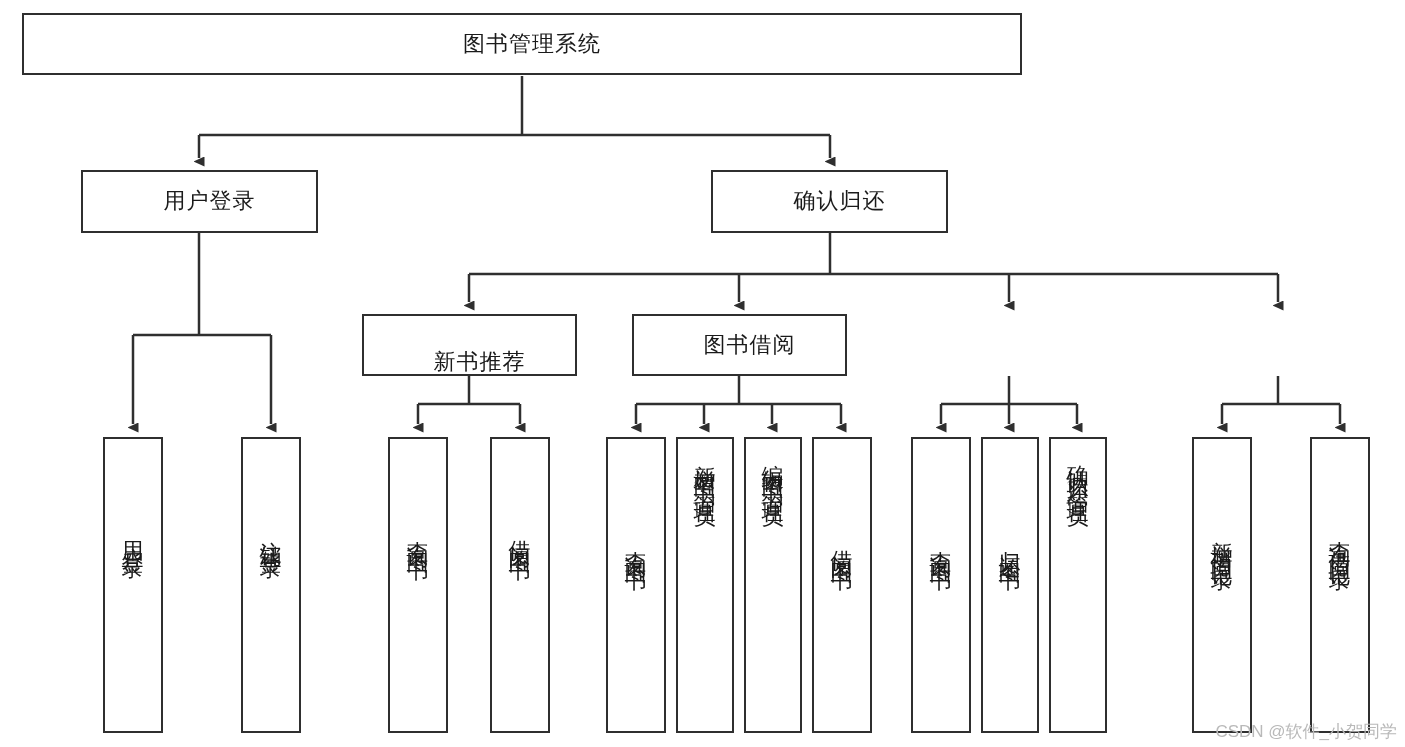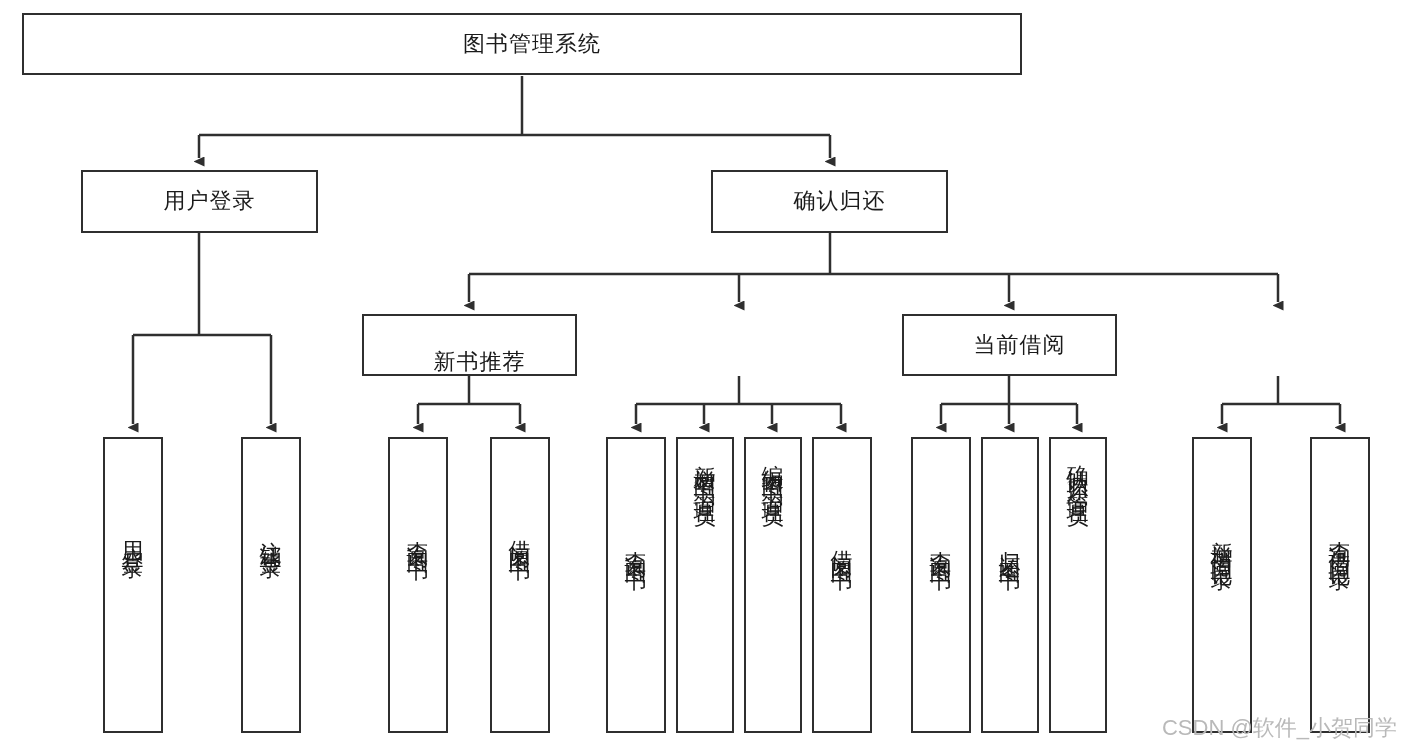--- a/index.html
+++ b/index.html
@@ -60,21 +60,21 @@
   .node.v.mid2 .vtext {
     margin-top: 88px;
   }
   .node.v.top .vtext {
     margin-top: 2px;
   }
   .watermark {
     position: absolute;
     right: 8px;
     bottom: 4px;
-    font-size: 22px;
+    font-size: 17px;
     color: #b9b9b9;
     z-index: 5;
     white-space: nowrap;
   }
 </style>
 </head>
 <body>
 
 <div id="canvas">
 
@@ -136,22 +136,22 @@
   <div class="node h" style="left:81px; top:170px; width:237px; height:63px;">
     <span>用户登录</span>
   </div>
   <div class="node h" style="left:711px; top:170px; width:237px; height:63px;">
     <span>确认归还</span>
   </div>
 
   <div class="node h" style="left:362px; top:314px; width:215px; height:62px;align-items:flex-end;">
     <span>新书推荐</span>
   </div>
-  <div class="node h" style="left:902px; top:314px; width:215px; height:62px;">
-    <span>当前借阅</span>
+  <div class="node h" style="left:632px; top:314px; width:215px; height:62px;">
+    <span>图书借阅</span>
   </div>
 
   <div class="node v mid" style="left:103px; top:437px; width:60px; height:296px;">
     <span class="vtext">用户登录</span>
   </div>
   <div class="node v mid" style="left:241px; top:437px; width:60px; height:296px;">
     <span class="vtext">注销登录</span>
   </div>
 
   <div class="node v mid" style="left:388px; top:437px; width:60px; height:296px;">

